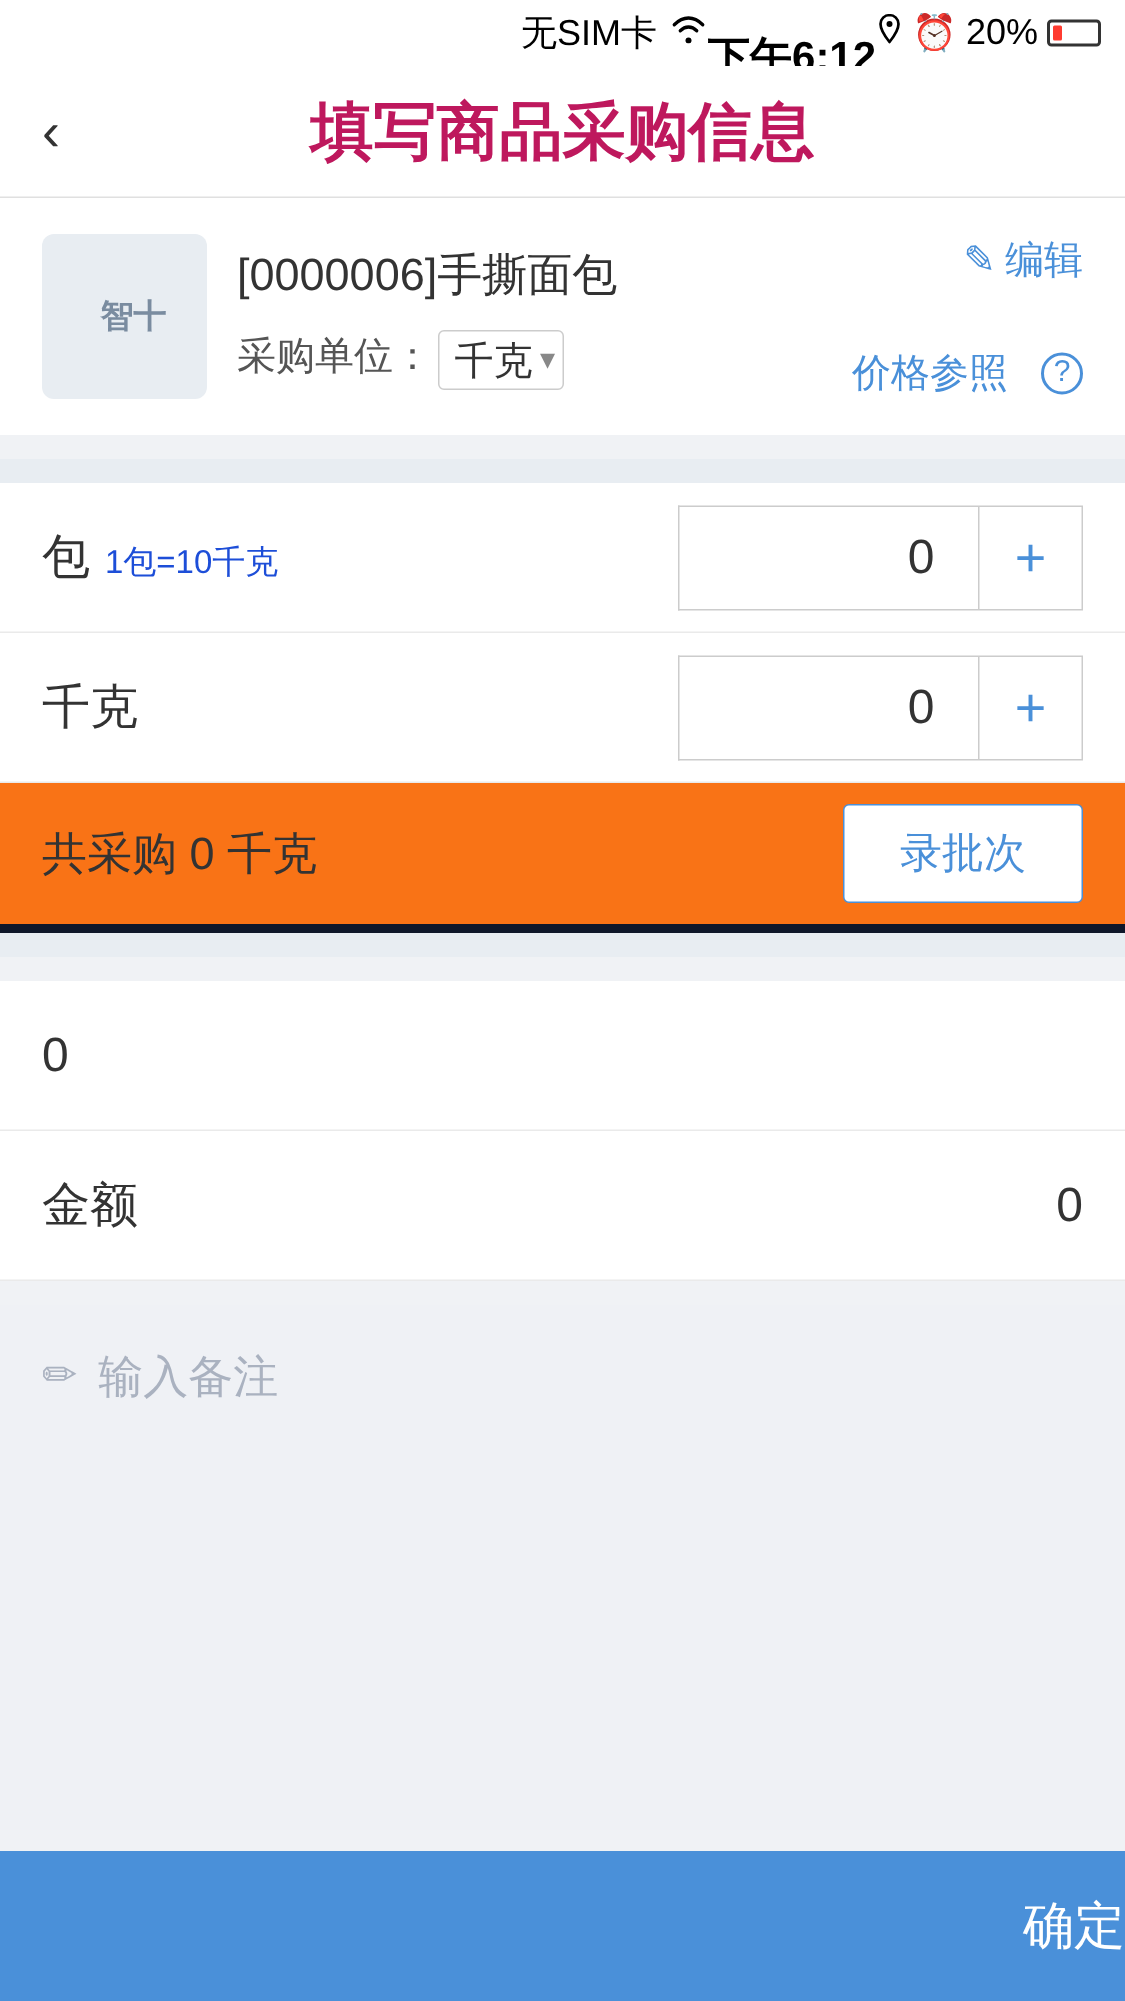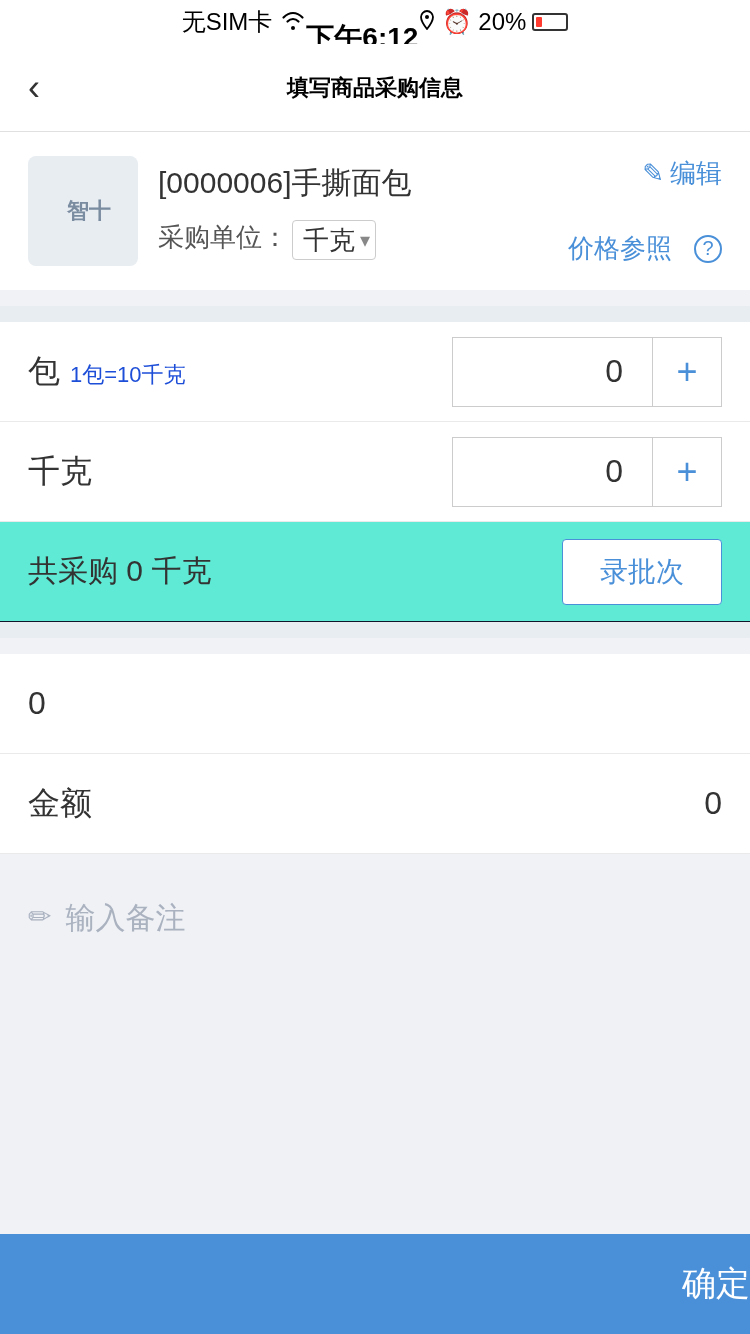--- a/index.html
+++ b/index.html
@@ -13,21 +13,21 @@
       color: #333;
     }
 
     
     .status-bar {
       width: 750px;
       height: 44px;
       background: #fff;
       display: flex;
       align-items: center;
-      justify-content: center;
+      justify-content: flex-end;
       padding: 0 16px;
       font-size: 26px;
       color: #000;
     }
     .status-left {
       display: flex;
       align-items: center;
       gap: 8px;
       font-size: 24px;
     }
@@ -71,23 +71,23 @@
       border-bottom: 1px solid #e0e0e0;
     }
     .nav-back {
       position: absolute;
       left: 28px;
       font-size: 36px;
       color: #333;
       cursor: pointer;
     }
     .nav-title {
-      font-size: 22px;
+      font-size: 42px;
       font-weight: 600;
-      color: #000000;
+      color: #be185d;
     }
 
     
     .product-card {
       background: #fff;
       padding: 24px 28px;
       display: flex;
       align-items: center;
       gap: 20px;
       position: relative;
@@ -228,22 +228,22 @@
       color: #4a90d9;
       cursor: pointer;
     }
 
     
     .total-row {
       display: flex;
       align-items: center;
       padding: 0 28px;
       height: 100px;
-      background: #5eead4;
-      border-bottom: 1px solid #0f172a;
+      background: #f97316;
+      border-bottom: 6px solid #0f172a;
     }
     .total-label {
       flex: 1;
       font-size: 30px;
       color: #333;
     }
     .record-btn {
       width: 160px;
       height: 66px;
       border: 1px solid #4a90d9;

